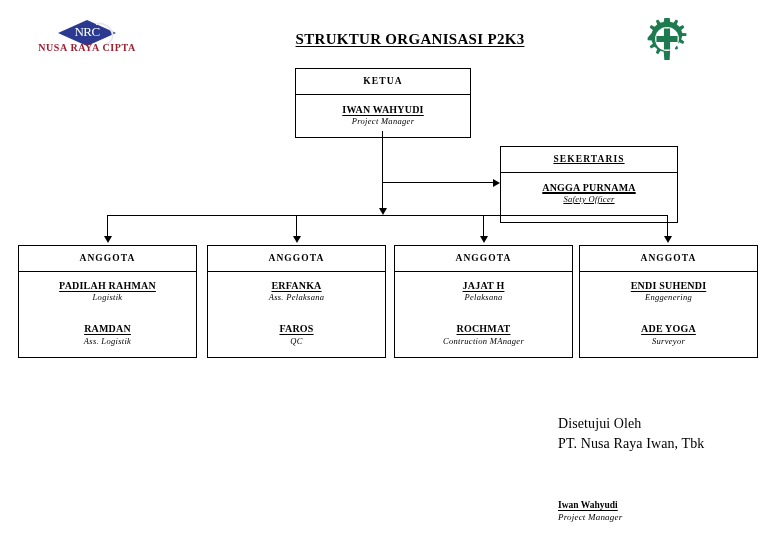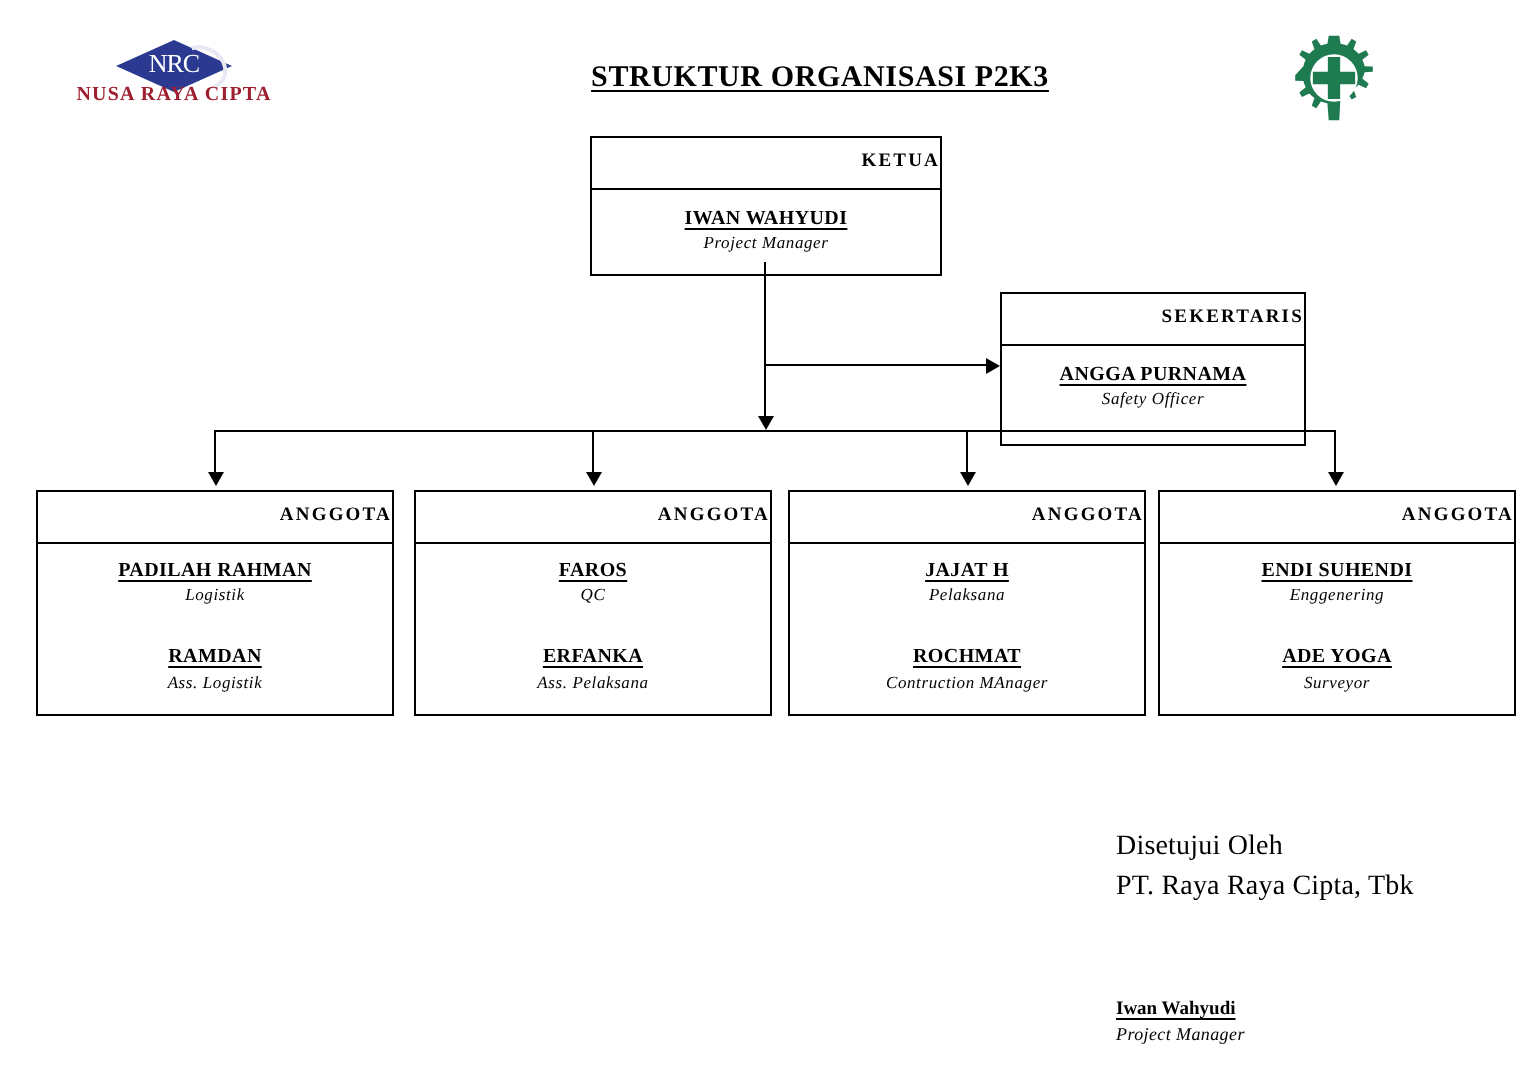--- a/index.html
+++ b/index.html
@@ -98,21 +98,21 @@
 
   
   .node {
     position: absolute;
     border: 1.6px solid #000;
     background: #ffffff;
     box-sizing: border-box;
   }
   .node-head {
     border-bottom: 1.6px solid #000;
-    text-align: right;
+    text-align: center;
     font-size: 9.5px;
     font-weight: bold;
     letter-spacing: 1.1px;
     line-height: 1;
     padding: 8px 0 7px 0;
   }
   .node-body {
     text-align: center;
     padding: 8px 4px 9px 4px;
   }
@@ -127,21 +127,21 @@
   }
   .p-role {
     font-size: 8.5px;
     font-style: italic;
     line-height: 1.35;
     letter-spacing: 0.3px;
   }
 
   #box-ketua       { left: 295px; top: 68px;  width: 176px; }
   #box-ketua .node-body { padding: 9px 4px 10px 4px; }
-  #box-sekertaris  { left: 500px; top: 146px; width: 153px; }
+  #box-sekertaris  { left: 500px; top: 146px; width: 178px; text-decoration: underline; }
   #box-sekertaris .node-body { padding: 9px 4px 17px 4px; }
 
   .anggota { top: 245px; width: 179px; }
   #box-anggota-1 { left: 18px; }
   #box-anggota-2 { left: 207px; }
   #box-anggota-3 { left: 394px; }
   #box-anggota-4 { left: 579px; }
   .anggota .node-body { padding: 8px 4px 10px 4px; min-height: 71px; box-sizing: border-box; }
 
   
@@ -265,27 +265,27 @@
         <div class="p-name">RAMDAN</div>
         <div class="p-role">Ass. Logistik</div>
       </div>
     </div>
   </div>
 
   <div class="node anggota" id="box-anggota-2">
     <div class="node-head">ANGGOTA</div>
     <div class="node-body">
       <div class="person">
+        <div class="p-name">ERFANKA</div>
+        <div class="p-role">Ass. Pelaksana</div>
+      </div>
+      <div class="person">
         <div class="p-name">FAROS</div>
         <div class="p-role">QC</div>
       </div>
-      <div class="person">
-        <div class="p-name">ERFANKA</div>
-        <div class="p-role">Ass. Pelaksana</div>
-      </div>
     </div>
   </div>
 
   <div class="node anggota" id="box-anggota-3">
     <div class="node-head">ANGGOTA</div>
     <div class="node-body">
       <div class="person">
         <div class="p-name">JAJAT H</div>
         <div class="p-role">Pelaksana</div>
       </div>
@@ -305,18 +305,18 @@
       </div>
       <div class="person">
         <div class="p-name">ADE YOGA</div>
         <div class="p-role">Surveyor</div>
       </div>
     </div>
   </div>
 
   <div class="sig">
     <div class="sig-line">Disetujui Oleh</div>
-    <div class="sig-line">PT. Raya Raya Cipta, Tbk</div>
+    <div class="sig-line">PT. Nusa Raya Iwan, Tbk</div>
     <div class="sig-name">Iwan Wahyudi</div>
     <div class="sig-role">Project Manager</div>
   </div>
 
 </div>
 
 </body></html>

